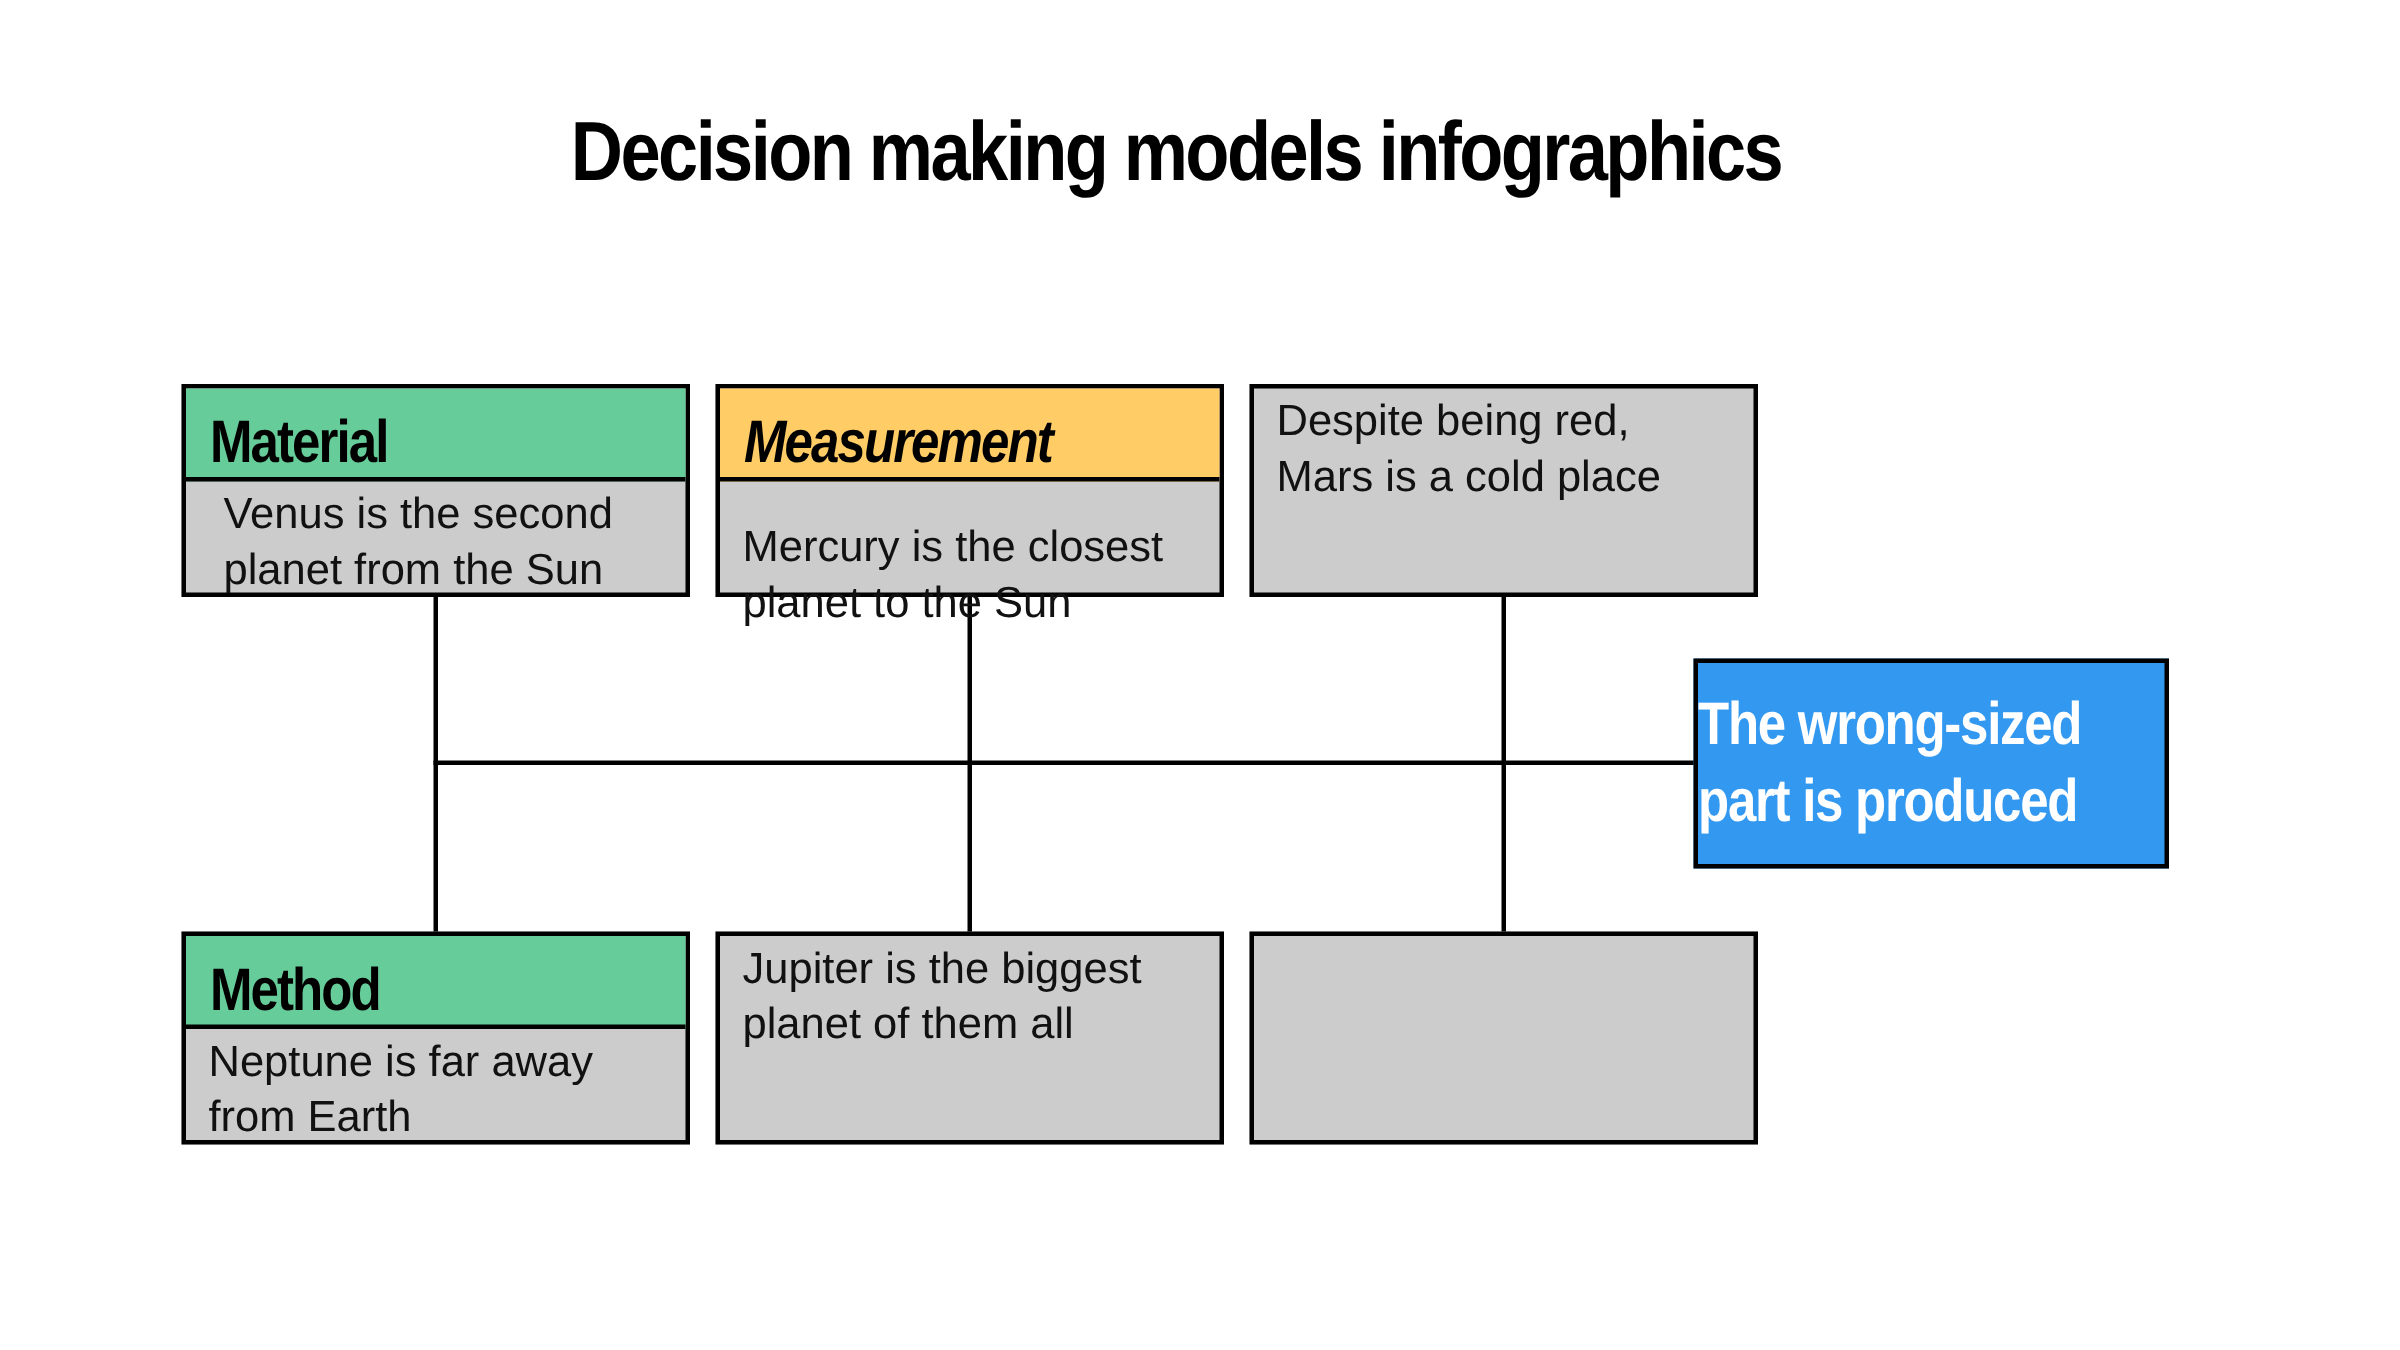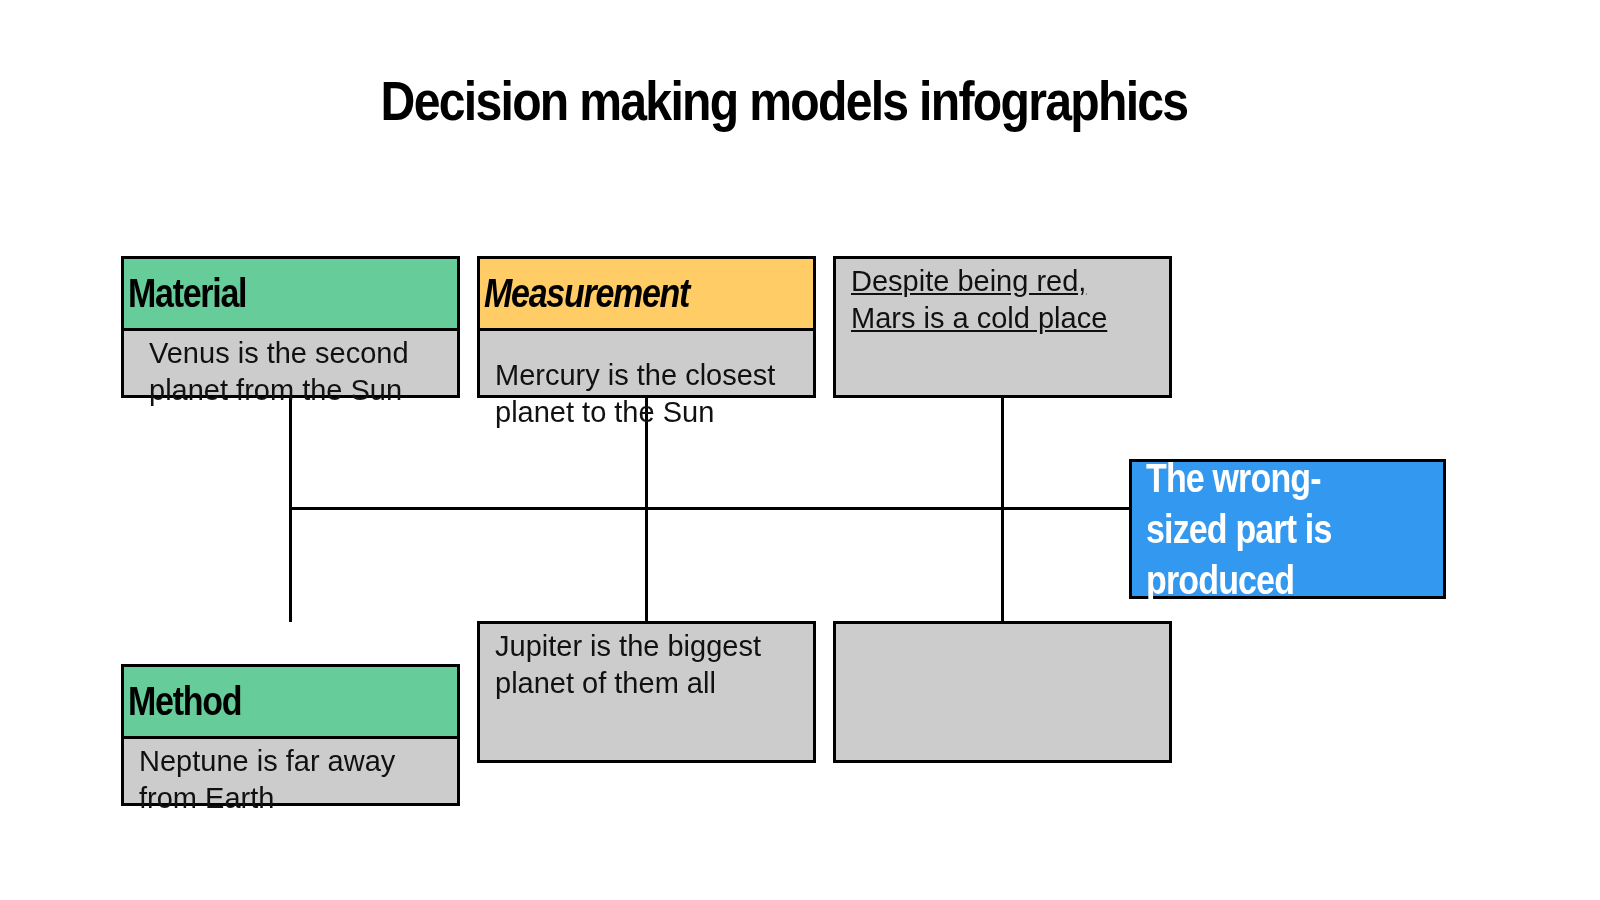--- a/index.html
+++ b/index.html
@@ -8,37 +8,35 @@
   .title {
     position: absolute; left: 0; top: 68px; width: 1568px; text-align: center;
     font-family: "Liberation Sans", sans-serif; font-weight: 700; font-size: 56px;
     letter-spacing: -2px; color: #000; transform: scaleX(0.86); transform-origin: 784px 0;
   }
   .line { position: absolute; background: #000; }
   .box {
     position: absolute; width: 339px; height: 142px; border: 3px solid #000; background: #cccccc;
   }
   .box .head {
-    height: 72px; border-bottom: 3px solid #000; padding-left: 4px;
-    display: flex; align-items: center; overflow: hidden;
+    height: 62px; border-bottom: 3px solid #000; padding-left: 16px;
+    display: flex; align-items: flex-end; overflow: hidden;
   }
   .box .head span {
     font-family: "Liberation Sans", sans-serif; font-weight: 700; font-size: 40px;
     letter-spacing: -1.5px; color: #000; display: inline-block;
     transform: scaleX(0.85); transform-origin: 0 50%; white-space: nowrap;
   }
   .box .body {
     padding: 4px 0 0 15px; font-family: "Liberation Sans", sans-serif; font-size: 29px;
     line-height: 37px; color: #111;
   }
   .result {
     position: absolute; left: 1129px; top: 439px; width: 317px; height: 140px;
     border: 3px solid #000; background: #3399f0; display: flex; align-items: center;
-    padding-left: 14px;
-    margin-top: 20px;
   }
   .result span {
     font-family: "Liberation Sans", sans-serif; font-weight: 700; font-size: 40px;
     line-height: 51px; color: #ffffff; letter-spacing: -1px; display: inline-block;
     transform: scaleX(0.85); transform-origin: 0 50%; white-space: pre-line; width: 340px;
   }
 </style>
 </head>
 <body>
 
@@ -57,28 +55,28 @@
 </div>
 
 <div class="box" style="left:477px; top:256px;">
   <div class="head" style="background:#ffcc66;font-style:italic;">
     <span>Measurement</span>
   </div>
   <div class="body" style="width:320px;margin-top:22px;">Mercury is the closest planet to the Sun</div>
 </div>
 
 <div class="box" style="left:833px; top:256px;">
-  <div class="body" style="width:290px;text-decoration:underline;">Despite being red, Mars is a cold place</div>
+  <div class="body" style="width:290px;">Despite being red, Mars is a cold place</div>
 </div>
 
 <div class="result">
   <span>The wrong-sized part is produced</span>
 </div>
 
-<div class="box" style="left:121px; top:621px;margin-top:43px;">
+<div class="box" style="left:121px; top:621px;">
   <div class="head" style="background:#66cc99;">
     <span>Method</span>
   </div>
   <div class="body" style="width:300px;">Neptune is far away from Earth</div>
 </div>
 
 <div class="box" style="left:477px; top:621px;">
   <div class="body" style="width:300px;">Jupiter is the biggest planet of them all</div>
 </div>
 

